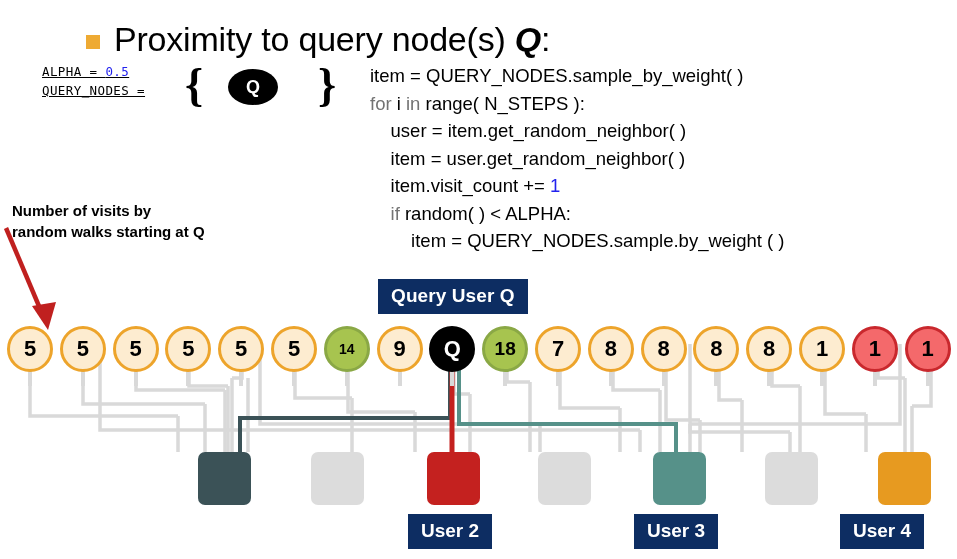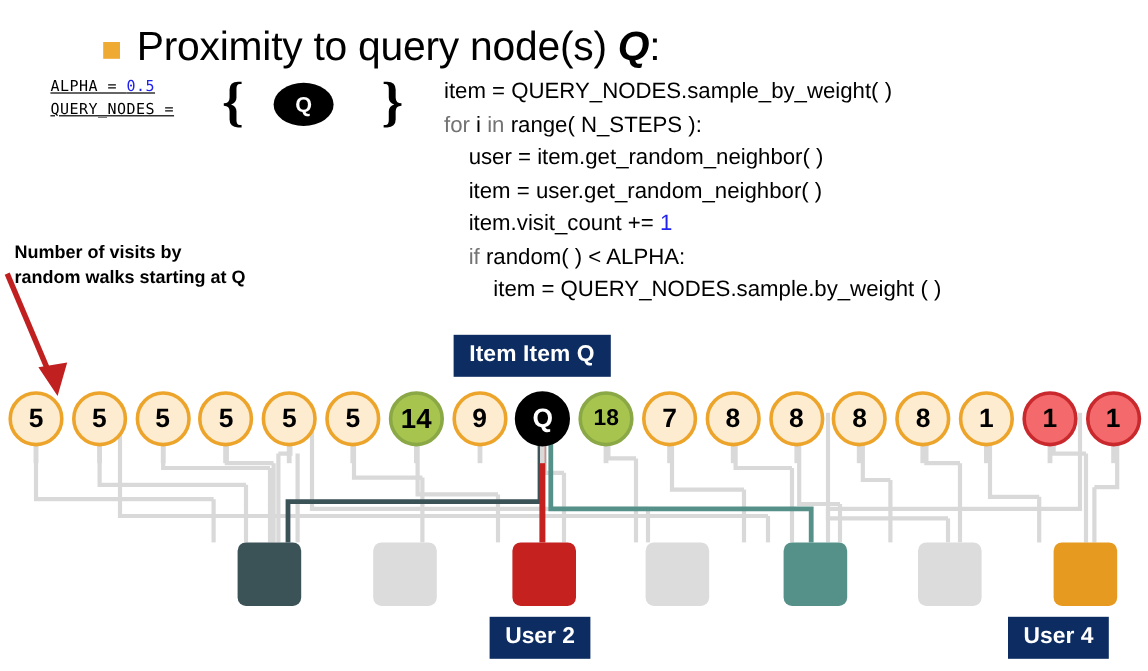--- a/index.html
+++ b/index.html
@@ -78,21 +78,21 @@
 <div class="abs" id="visits-note">
   <div>Number of visits by</div>
   <div>random walks starting at Q</div>
 </div>
 
 <svg class="abs" id="visit-arrow" viewBox="0 0 120 160">
   <path d="M6 38 L44 128" stroke="#c0201f" stroke-width="4.5" fill="none"></path>
   <path d="M48 140 L32 116 L56 112 Z" fill="#c0201f"></path>
 </svg>
 
-<div class="abs" id="query-label">Item Item Q</div>
+<div class="abs" id="query-label">Query User Q</div>
 
 <svg class="abs" id="wires" viewBox="0 0 957 200">
   <g stroke="#d9d9d9" stroke-width="3.5" fill="none" stroke-linecap="butt">
 
     <path d="M30 24 V96 H178"></path>
     <path d="M83 24 V84 H205"></path>
     <path d="M136 24 V70 H225"></path>
     <path d="M189 24 V66 H228"></path>
     <path d="M242 24 V58 H232"></path>
     <path d="M248 58 V132"></path>
@@ -149,21 +149,21 @@
     <div class="node cream" style="left: 59.8px;">5</div>
     <div class="abs" style="left: 133.6px; top: 42px; width: 4px; height: 18px; background: rgb(217, 217, 217);"></div>
     <div class="node cream" style="left: 112.6px;">5</div>
     <div class="abs" style="left: 186.4px; top: 42px; width: 4px; height: 18px; background: rgb(217, 217, 217);"></div>
     <div class="node cream" style="left: 165.4px;">5</div>
     <div class="abs" style="left: 239.2px; top: 42px; width: 4px; height: 18px; background: rgb(217, 217, 217);"></div>
     <div class="node cream" style="left: 218.2px;">5</div>
     <div class="abs" style="left: 292px; top: 42px; width: 4px; height: 18px; background: rgb(217, 217, 217);"></div>
     <div class="node cream" style="left: 271px;">5</div>
     <div class="abs" style="left: 344.8px; top: 42px; width: 4px; height: 18px; background: rgb(217, 217, 217);"></div>
-    <div class="node green" style="left: 323.8px; font-size: 23px;">14</div>
+    <div class="node green" style="left: 323.8px; font-size: 14px;">14</div>
     <div class="abs" style="left: 397.6px; top: 42px; width: 4px; height: 18px; background: rgb(217, 217, 217);"></div>
     <div class="node cream" style="left: 376.6px;">9</div>
     <div class="abs" style="left: 450.4px; top: 42px; width: 4px; height: 18px; background: rgb(217, 217, 217);"></div>
     <div class="node black" style="left: 429.4px;">Q</div>
     <div class="abs" style="left: 503.2px; top: 42px; width: 4px; height: 18px; background: rgb(217, 217, 217);"></div>
     <div class="node green" style="left: 482.2px; font-size: 19px;">18</div>
     <div class="abs" style="left: 556px; top: 42px; width: 4px; height: 18px; background: rgb(217, 217, 217);"></div>
     <div class="node cream" style="left: 535px;">7</div>
     <div class="abs" style="left: 608.8px; top: 42px; width: 4px; height: 18px; background: rgb(217, 217, 217);"></div>
     <div class="node cream" style="left: 587.8px;">8</div>
@@ -181,16 +181,17 @@
     <div class="node red" style="left: 904.6px;">1</div>
   </div>
 
 <div class="abs" id="user-row" style="left:0;top:440px;width:957px;height:119px;">
     <div class="usq" style="left: 198px; top: 12px; background: rgb(59, 82, 87);"></div>
     <div class="usq" style="left: 311px; top: 12px; background: rgb(220, 220, 220);"></div>
     <div class="usq" style="left: 427px; top: 12px; background: rgb(196, 33, 31);"></div>
     <div class="ulabel" style="left: 408px; top: 74px;">User 2</div>
     <div class="usq" style="left: 538px; top: 12px; background: rgb(220, 220, 220);"></div>
     <div class="usq" style="left: 653px; top: 12px; background: rgb(86, 145, 137);"></div>
+    <div class="ulabel" style="left: 634px; top: 74px;">User 3</div>
     <div class="usq" style="left: 765px; top: 12px; background: rgb(220, 220, 220);"></div>
     <div class="usq" style="left: 878px; top: 12px; background: rgb(231, 154, 32);"></div>
     <div class="ulabel" style="left: 840px; top: 74px; text-align: center;">User 4</div>
   </div>
 
 </body></html>

